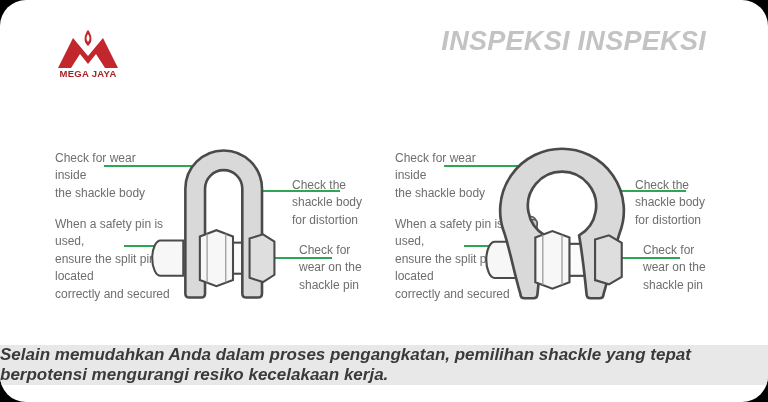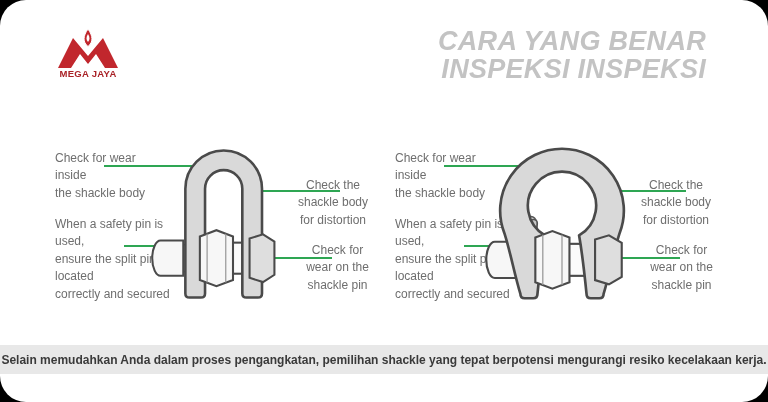--- a/index.html
+++ b/index.html
@@ -8,51 +8,50 @@
 
   
   .logo{position:absolute;left:57px;top:26px;}
   .title{position:absolute;top:27px;right:62px;text-align:right;
          font-weight:bold;font-style:italic;font-size:27px;line-height:28px;
          color:var(--title-gray,#c3c3c3);letter-spacing:.3px;white-space:nowrap;}
 
   
   .dlabel{position:absolute;font-size:12px;line-height:1.45;color:#6e6e6e;}
   .dlabel span{display:block;}
-  .tr{text-align:center;}
+  .tr{text-align:left;}
 
   
   .arrow{position:absolute;height:2px;background:var(--arrow-green,#2ea653);}
   .arrow::after{content:"";position:absolute;top:-4px;width:0;height:0;
                 border-top:5px solid transparent;border-bottom:5px solid transparent;}
   .arrow.head-right::after{right:-8px;border-left:9px solid var(--arrow-green,#2ea653);}
   .arrow.head-left::after{left:-8px;border-right:9px solid var(--arrow-green,#2ea653);}
 
   .shackle{position:absolute;}
 
   
-  .footer{position:absolute;left:0;right:0;top:345px;height:29px;
+  .footer{position:absolute;left:0;right:0;top:345px;height:40px;
           background:var(--footer-bg,#e8e8e8);display:flex;align-items:center;justify-content:center;
-          font-size:12px;font-weight:bold;color:#3a3a3a;}
+          font-size:17px;font-weight:bold;font-style:italic;color:#3a3a3a;}
 </style>
 </head>
 <body>
 
 <div class="stage">
   <div class="card">
 
     <svg class="logo" width="62" height="54" viewBox="0 0 62 54">
       <path d="M1,42 L16,12 L31,30 L46,12 L61,42 L48,42 L39,28 L31,38 L23,28 L14,42 Z" fill="#c1272d"></path>
       <path d="M31,3 C26,10 25.5,16 31,20.5 C36.5,16 36,10 31,3 Z" fill="#c1272d" stroke="#ffffff" stroke-width="1"></path>
       <path d="M31,8 C29,11 29,14 31,16 C33,14 33,11 31,8 Z" fill="#ffffff"></path>
       <text x="31" y="51" text-anchor="middle" font-size="9.5" font-weight="bold" fill="#a92227" letter-spacing="0.3">MEGA JAYA</text>
     </svg>
 
     <div class="title">
-      <div>CARA YANG BENAR</div>
       <div>INSPEKSI INSPEKSI</div>
     </div>
 
     <div class="dlabel" style="left:55px;top:150px;width:112px;">
       <span>Check for wear inside</span>
       <span>the shackle body</span>
     </div>
     <div class="arrow head-right" style="left:104px;top:165px;width:94px;"></div>
 
     <div class="dlabel tr" style="left:292px;top:177px;width:82px;">

